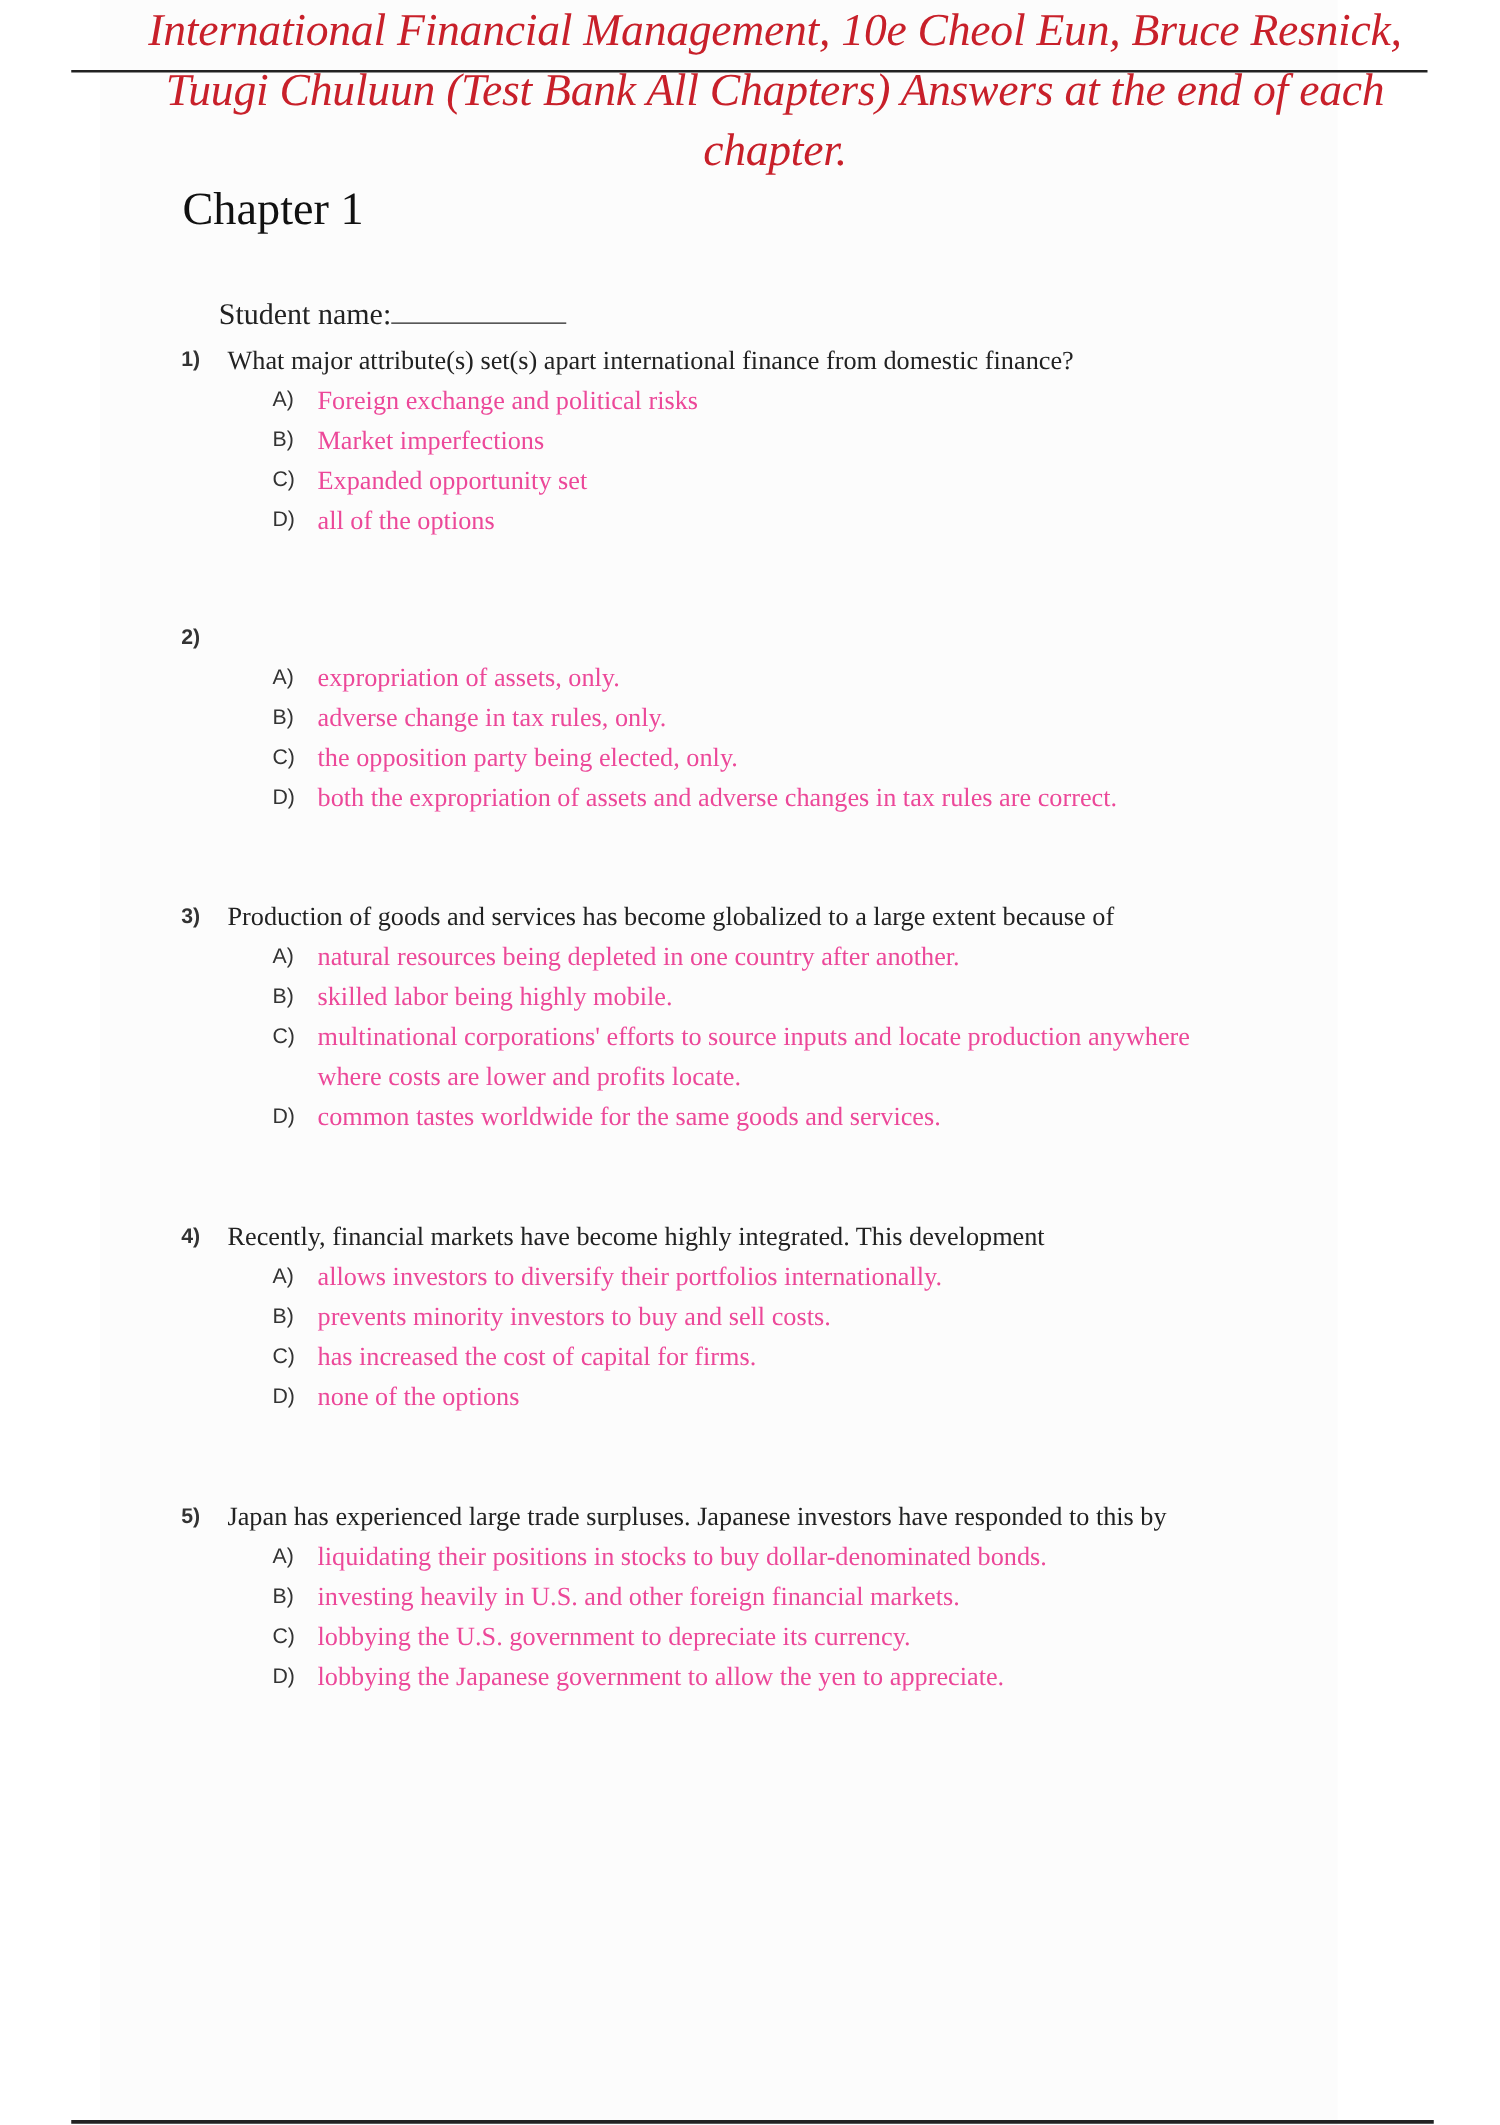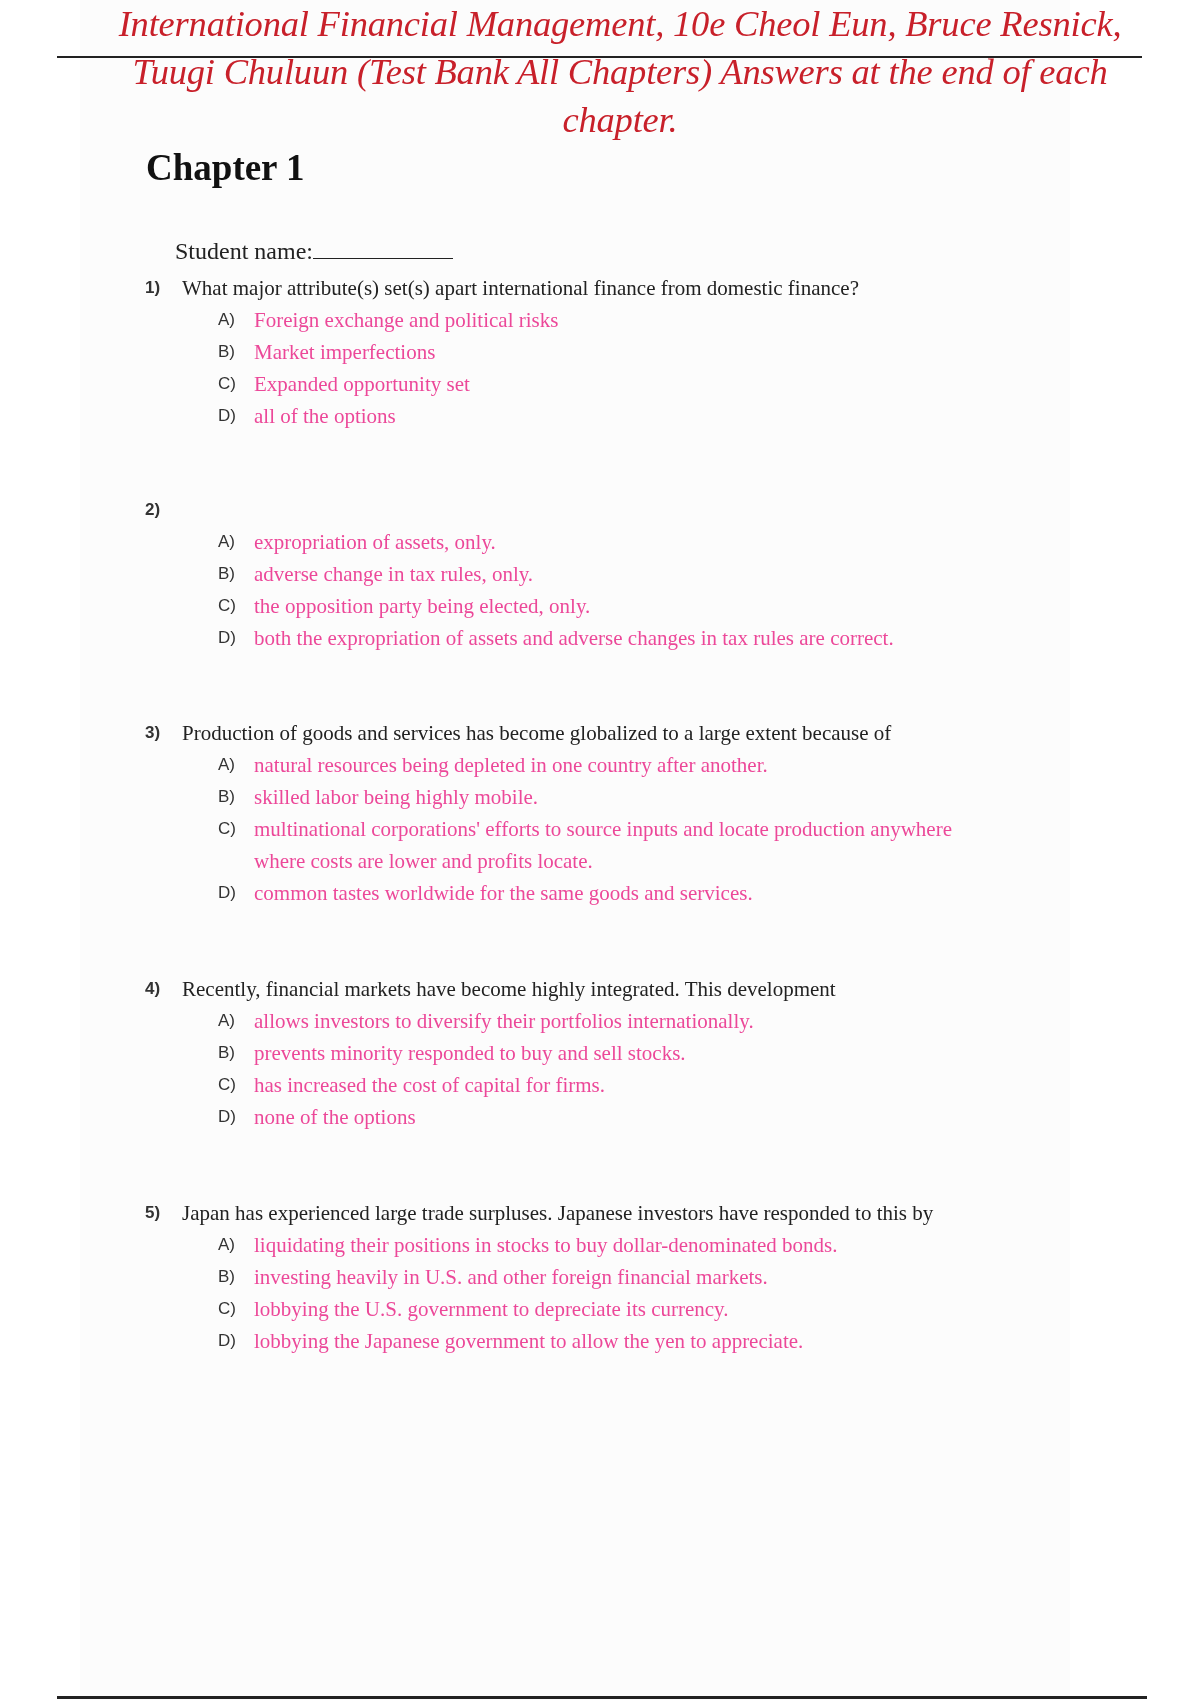--- a/index.html
+++ b/index.html
@@ -25,21 +25,21 @@
     .sep-top {
       position: absolute; left: 57px; top: 56px; width: 1085px; height: 2px;
       background: #222;
     }
     .sep-bottom {
       position: absolute; left: 57px; top: 1696px; width: 1090px; height: 3px;
       background: #222;
     }
     .chapter {
       position: absolute; left: 146px; top: 146px;
-      font-size: 37px; font-weight: bold; color: #111;
+      font-size: 37px; font-weight: normal; color: #111;
     }
     .student {
       position: absolute; left: 146px; top: 238px;
       font-size: 24px; color: #222; margin-left: 29px;
     }
     .student .blank { display: inline-block; width: 140px; border-bottom: 1.5px solid #222; height: 20px; vertical-align: baseline; }
     .question { position: absolute; left: 0; width: 1200px; }
     .q-line { position: relative; height: 32px; font-size: 21px; line-height: 32px; }
     .q-num {
       position: absolute; left: 145px;
@@ -149,21 +149,21 @@
   <div class="q-line">
       <span class="q-num">4)</span>
       <span class="q-text">Recently, financial markets have become highly integrated. This development</span>
     </div>
   <div class="opt-line">
       <span class="opt-label">A)</span>
       <span class="opt-text">allows investors to diversify their portfolios internationally.</span>
     </div>
   <div class="opt-line">
       <span class="opt-label">B)</span>
-      <span class="opt-text">prevents minority responded to buy and sell stocks.</span>
+      <span class="opt-text">prevents minority investors to buy and sell costs.</span>
     </div>
   <div class="opt-line">
       <span class="opt-label">C)</span>
       <span class="opt-text">has increased the cost of capital for firms.</span>
     </div>
   <div class="opt-line">
       <span class="opt-label">D)</span>
       <span class="opt-text">none of the options</span>
     </div>
 </div>

